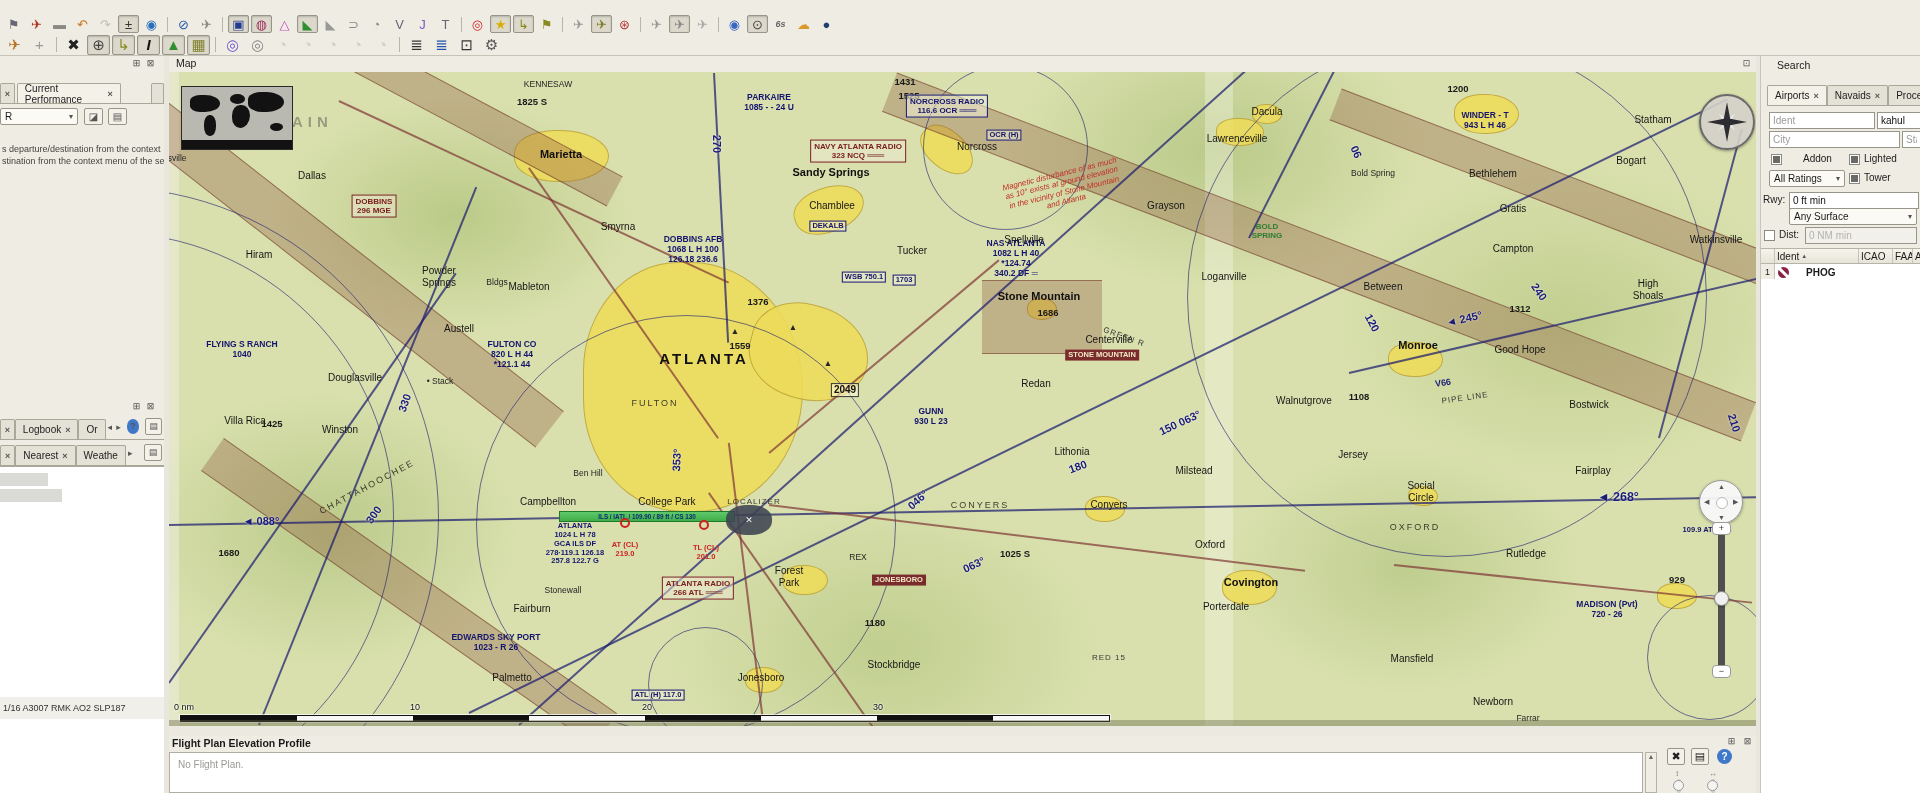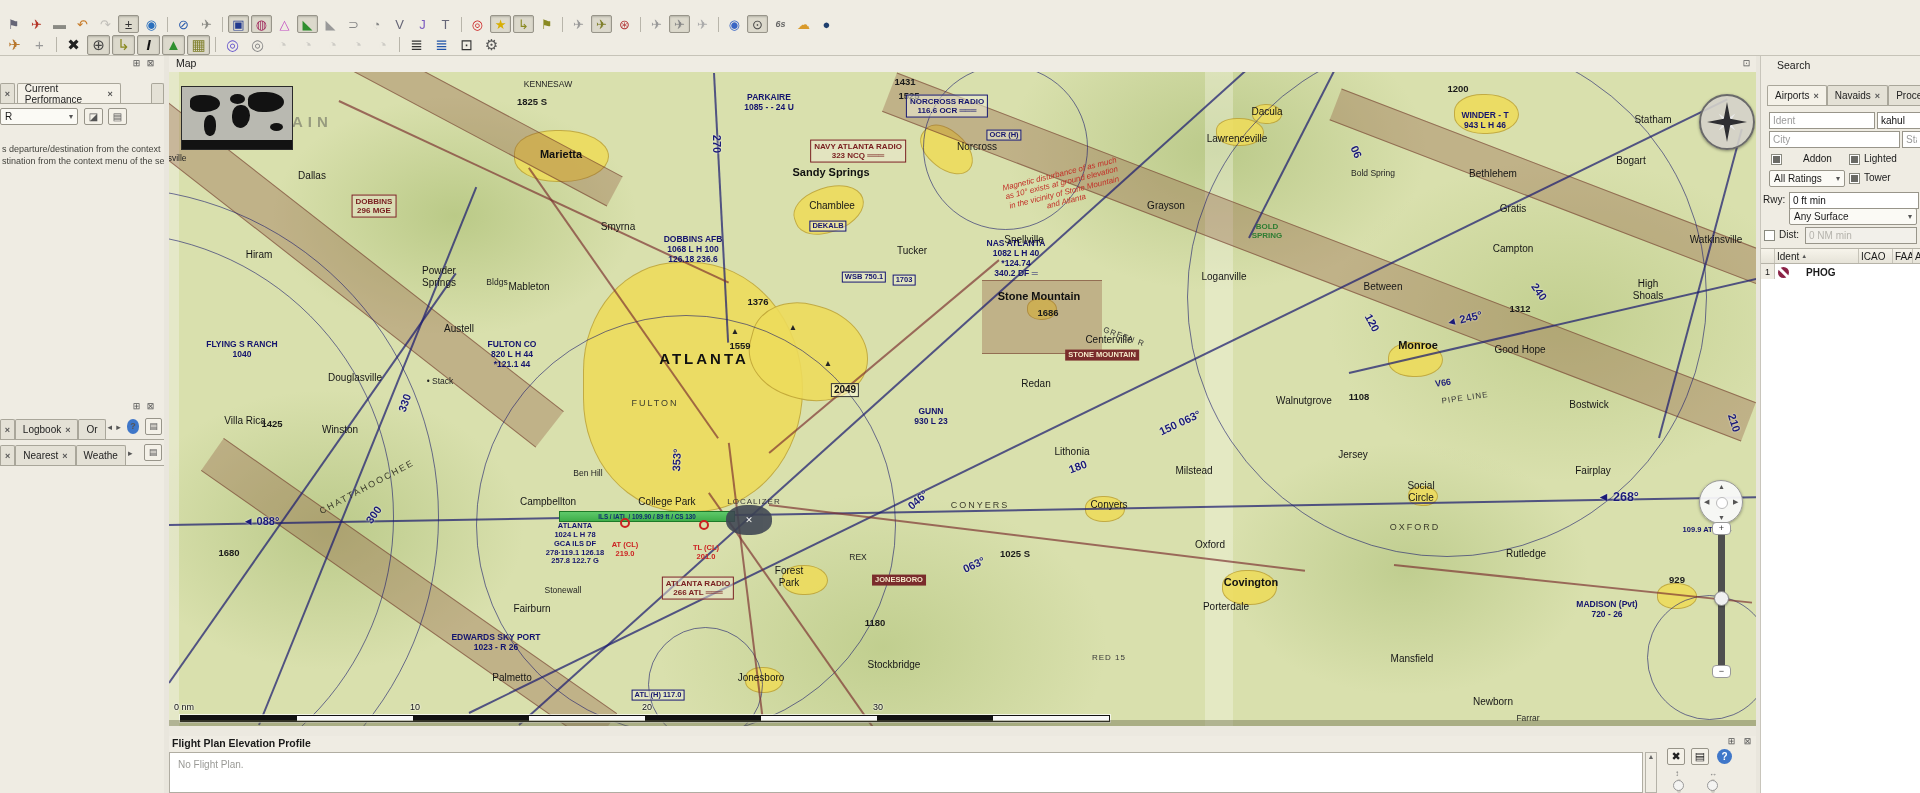--- a/index.html
+++ b/index.html
@@ -310,20 +310,27 @@
         <div class="tab">
           <span>Nearest</span>
           <span class="x">×</span>
         </div>
         <div class="tab">
           <span>Weathe</span>
         </div>
         <span style="font-size: 9px; color: rgb(85, 85, 85); margin: 0px 2px; align-self: center;">▸</span>
         <span class="calbtn" style="font-size: 9px; color: rgb(85, 85, 85); margin: 0px 2px 0px 10px; align-self: center; position: static;">▤</span>
       </div>
+    <div id="lb-content">
+      <div class="grey-blk" style="left:0;top:6px;width:48px;height:13px;"></div>
+      <div class="grey-blk" style="left:0;top:22px;width:62px;height:13px;"></div>
+      <div id="metar-band">
+        <span>1/16 A3007 RMK AO2 SLP187</span>
+      </div>
+    </div>
   </div>
 
   <div id="map-dock">
     <div id="map-title" class="dock-title">Map</div>
     <span class="dockbtn" style="left:1571px;top:2px;">⊡</span>
     <div id="map">
       <div id="map-left-strip"></div>
       <div id="map-seam"></div>
       <div id="decor">
           <div class="blob" style="left: 414px; top: 190px; width: 220px; height: 250px; transform: rotate(0deg);"></div>

